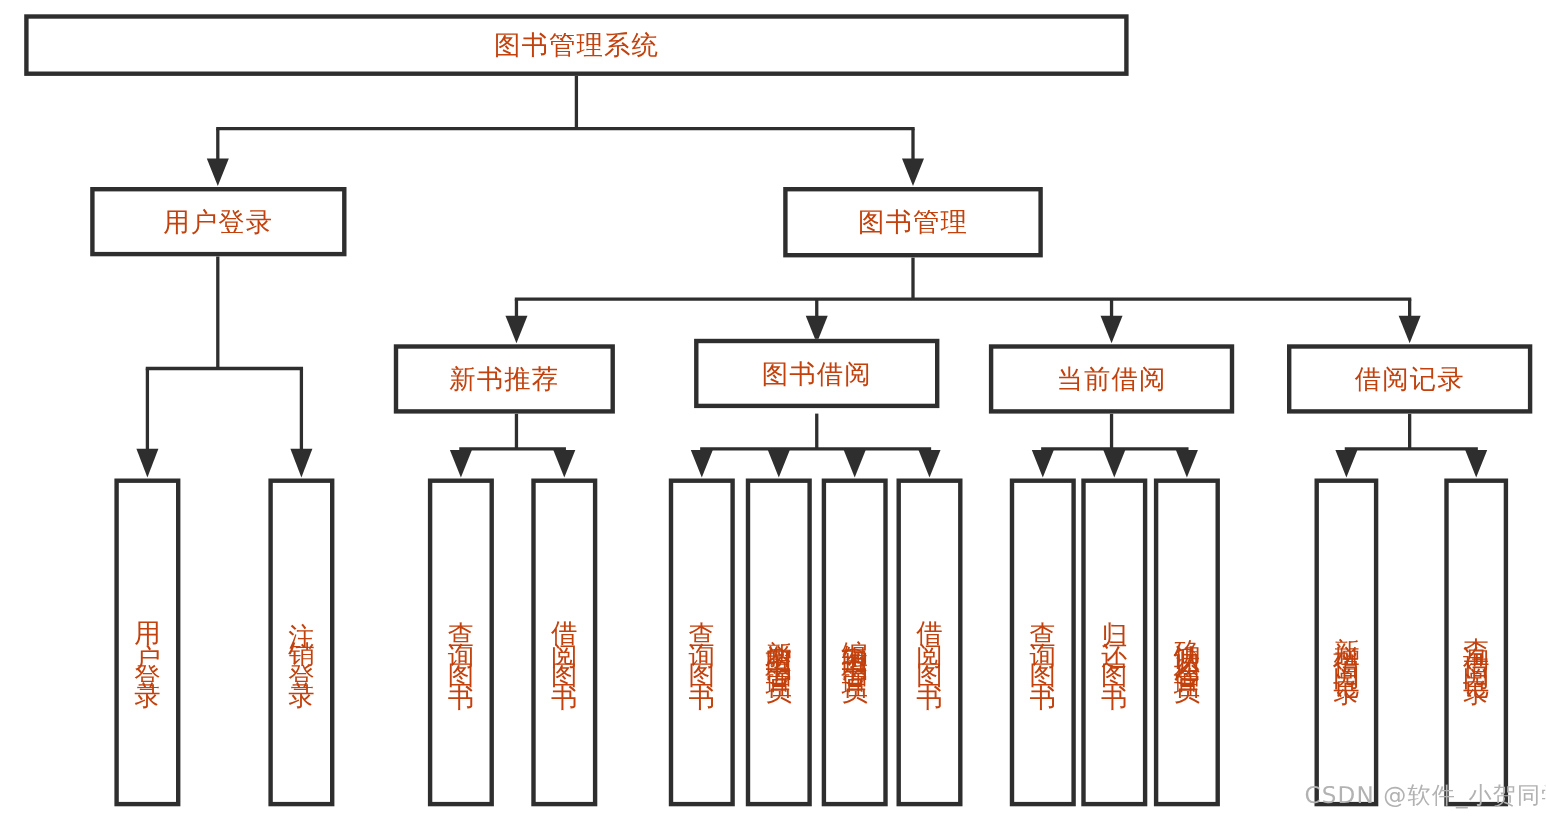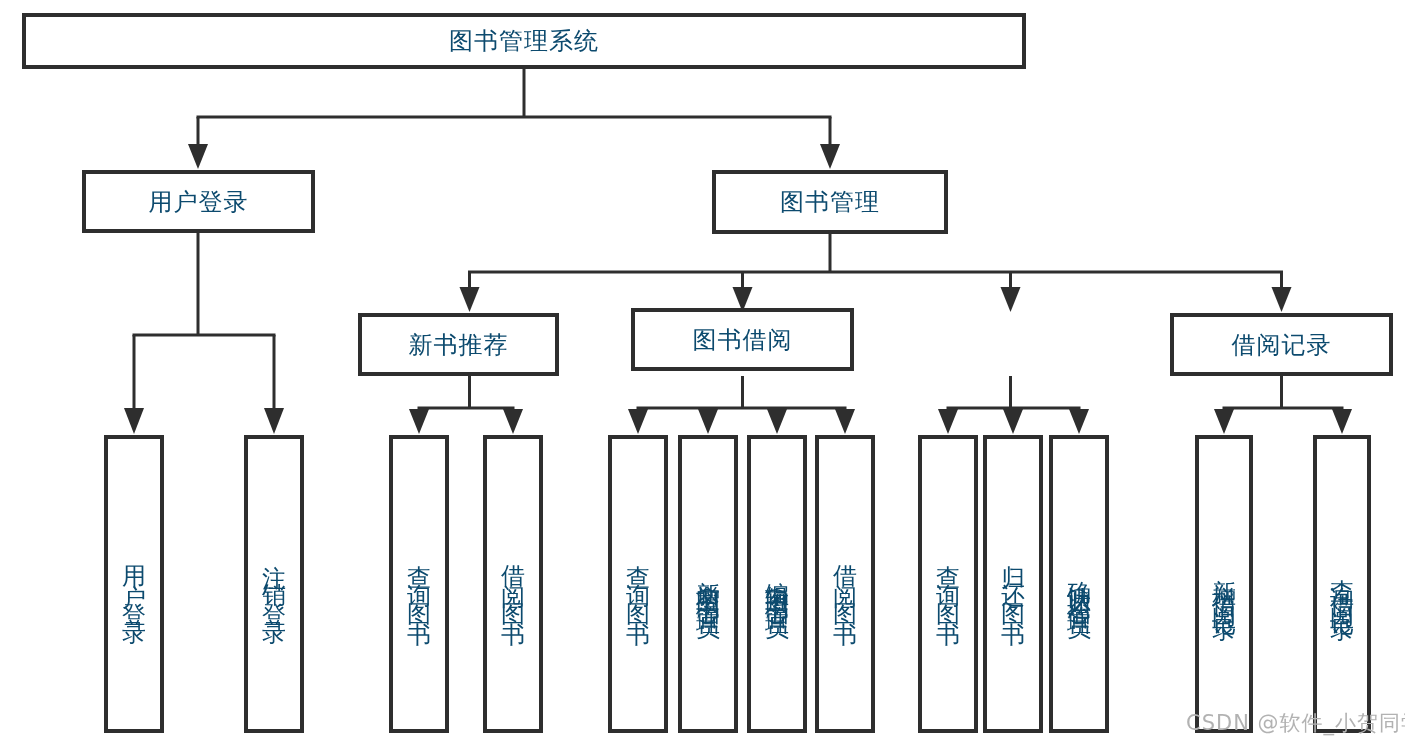--- a/index.html
+++ b/index.html
@@ -12,21 +12,21 @@
   }
   .connectors{position:absolute;left:0;top:0;width:1405px;height:747px;}
   .box{
     position:absolute;
     box-sizing:border-box;
     border:4px solid #2e2e2e;
     background:#fff;
     display:flex;
     align-items:center;
     justify-content:center;
-    color:#0c4a6e;
+    color:#c2410c;
   }
   .h-box{font-size:24px;letter-spacing:1px;}
   .v-box span{
     writing-mode:vertical-rl;
     text-orientation:mixed;
     font-size:24px;
     line-height:1;
     white-space:nowrap;
   }
   .sp4 span{letter-spacing:19px;}
@@ -105,20 +105,21 @@
     </g>
   </svg>
 
   <div class="box h-box" style="left:22px;top:13px;width:1004px;height:56px;">图书管理系统</div>
 
   <div class="box h-box" style="left:82px;top:170px;width:233px;height:63px;">用户登录</div>
   <div class="box h-box" style="left:712px;top:170px;width:236px;height:64px;font-family:Liberation Mono, monospace;">图书管理</div>
 
   <div class="box h-box" style="left:358px;top:313px;width:201px;height:63px;">新书推荐</div>
   <div class="box h-box" style="left:631px;top:308px;width:223px;height:63px;">图书借阅</div>
+  <div class="box h-box" style="left:899px;top:313px;width:223px;height:63px;">当前借阅</div>
   <div class="box h-box" style="left:1170px;top:313px;width:223px;height:63px;">借阅记录</div>
 
   <div class="box v-box sp4" style="left:104px;top:435px;width:60px;height:298px;">
     <span>用户登录</span>
   </div>
   <div class="box v-box sp4" style="left:244px;top:435px;width:60px;height:298px;">
     <span>注销登录</span>
   </div>
 
   <div class="box v-box sp4" style="left:389px;top:435px;width:60px;height:298px;">

